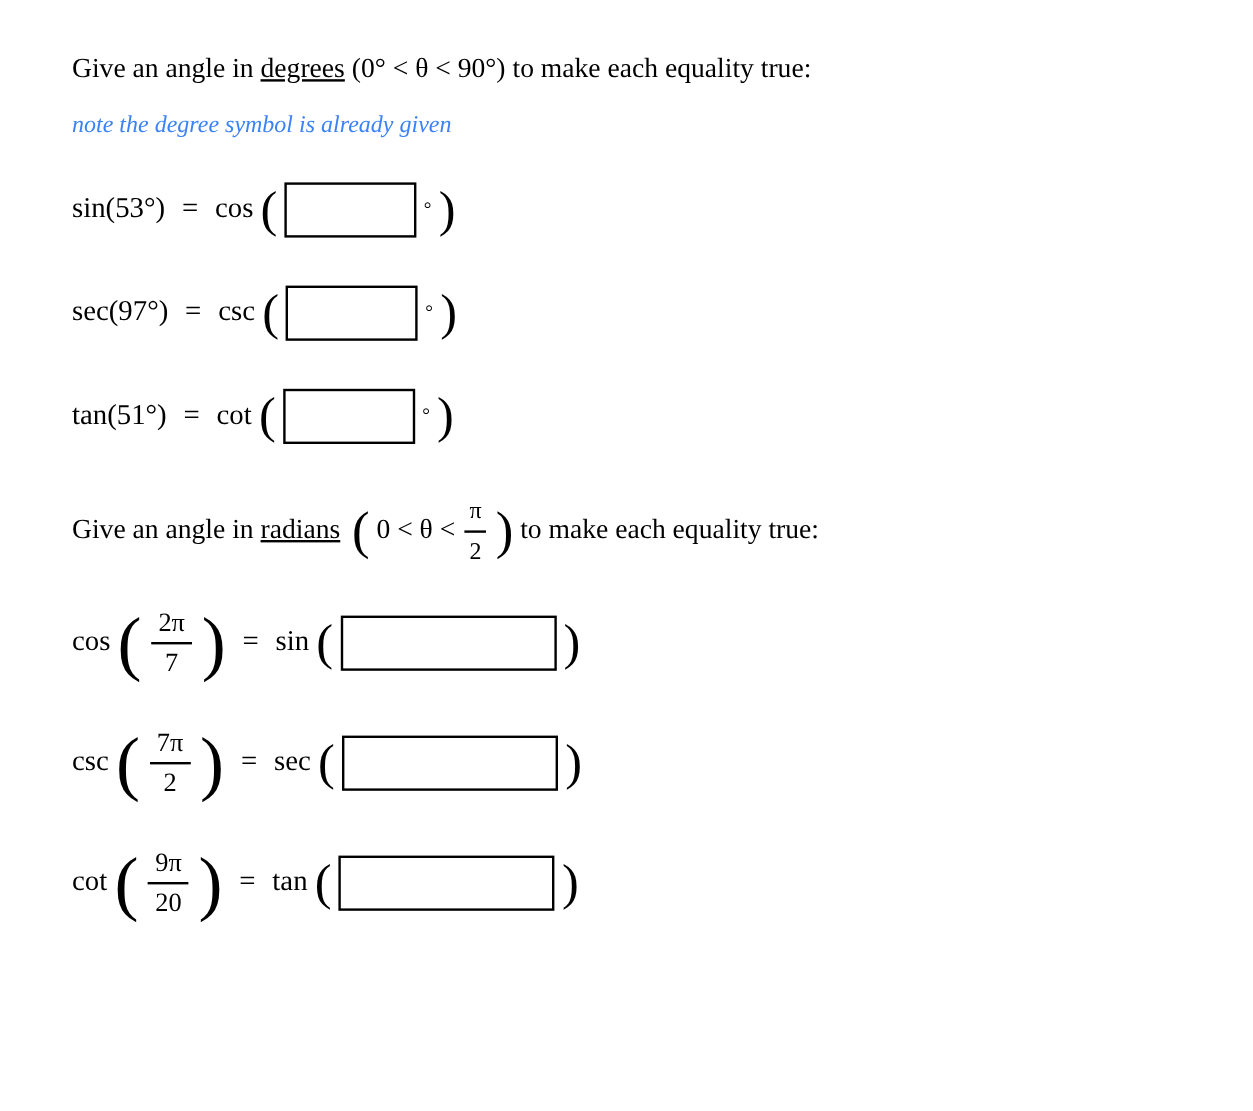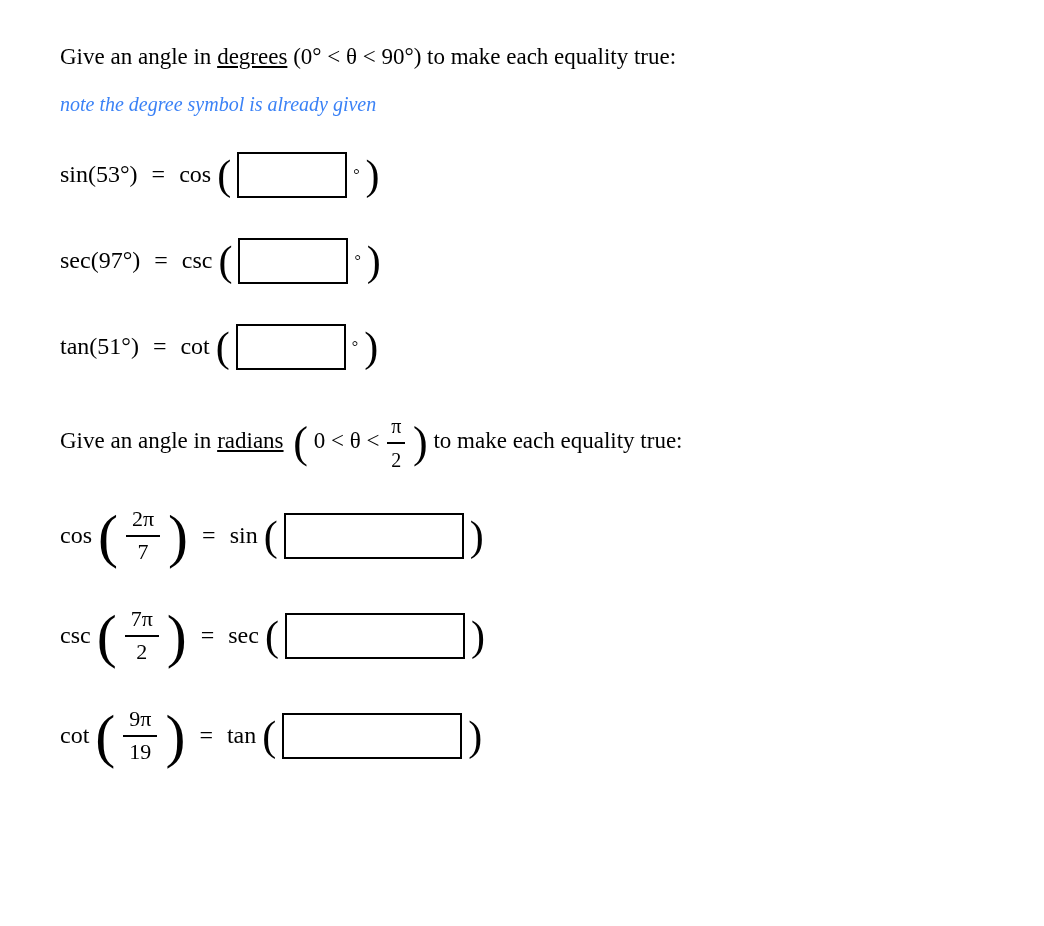--- a/index.html
+++ b/index.html
@@ -199,21 +199,21 @@
   <span class="paren">(</span>
   <input class="input-box-wide" type="text" style="">
   <span class="paren">)</span>
 </div>
 
 <div class="equation-row">
   <span class="trig-fn">cot</span>
   <span class="frac-paren-left">(</span>
   <span class="fraction">
     <span class="numerator">9π</span>
-    <span class="denominator">19</span>
+    <span class="denominator">20</span>
   </span>
   <span class="frac-paren-right">)</span>
   <span class="equals">=</span>
   <span class="trig-fn">tan</span>
   <span class="paren">(</span>
   <input class="input-box-wide" type="text" style="">
   <span class="paren">)</span>
 </div>
 
 </body></html>

